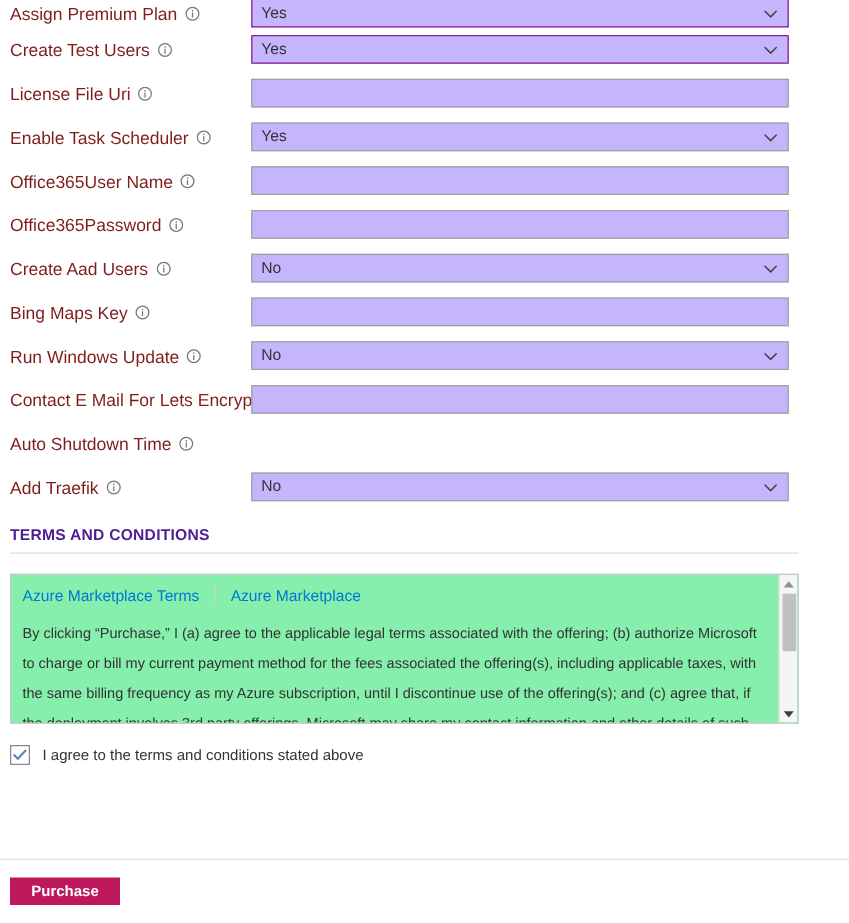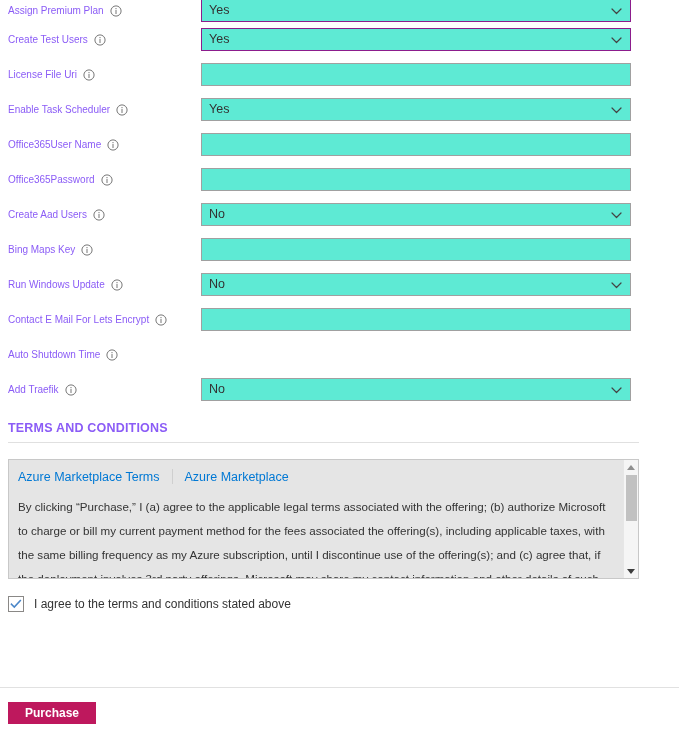--- a/index.html
+++ b/index.html
@@ -24,22 +24,22 @@
   .form-row {
     position: relative;
     height: 35px;
     display: flex;
     align-items: center;
   }
   .field-label {
     width: 201px;
     padding-left: 8px;
     box-sizing: border-box;
-    font-size: 10px;
-    color: #8b5cf6;
+    font-size: 14px;
+    color: #7f1d1d;
     white-space: nowrap;
     display: flex;
     align-items: center;
     line-height: 1;
   }
   .label-text { display: inline-block; }
 
   .info-icon {
     display: inline-block;
     width: 12px;
@@ -50,21 +50,21 @@
     top: 0px;
   }
   .info-icon svg { display: block; }
 
   
   .control {
     position: relative;
     width: 430px;
     height: 23px;
     box-sizing: border-box;
-    background: #5eead4;
+    background: #c4b5fd;
     border: 1px solid #a0a0a0;
     font-size: 12.5px;
     color: #333333;
     display: flex;
     align-items: center;
   }
   .control.touched { border-color: #8a2be2; border-color: #8c1d8c; }
   .control .value {
     padding-left: 7px;
     line-height: 1;
@@ -85,37 +85,37 @@
   
   #row-0 { height: 23px; margin-top: -1px; align-items: flex-start; }
   #row-0 .field-label { height: 23px; }
 
   
   #terms-section { margin-top: 14px; }
   .section-title {
     padding-left: 8px;
     font-size: 12.5px;
     font-weight: bold;
-    color: #8b5cf6;
+    color: #4c1d95;
     letter-spacing: 0.2px;
   }
   .section-rule {
     margin: 7px 0 0 8px;
     width: 631px;
     height: 1px;
     background: #e0e0e0;
   }
 
   .terms-box {
     margin: 16px 0 0 8px;
     width: 631px;
     height: 120px;
     box-sizing: border-box;
     border: 1px solid #c8c8c8;
-    background: #e5e5e5;
+    background: #86efac;
     position: relative;
     overflow: hidden;
   }
   .terms-links {
     display: flex;
     align-items: center;
     padding: 9px 0 0 9px;
     font-size: 12.5px;
   }
   .terms-links a {

